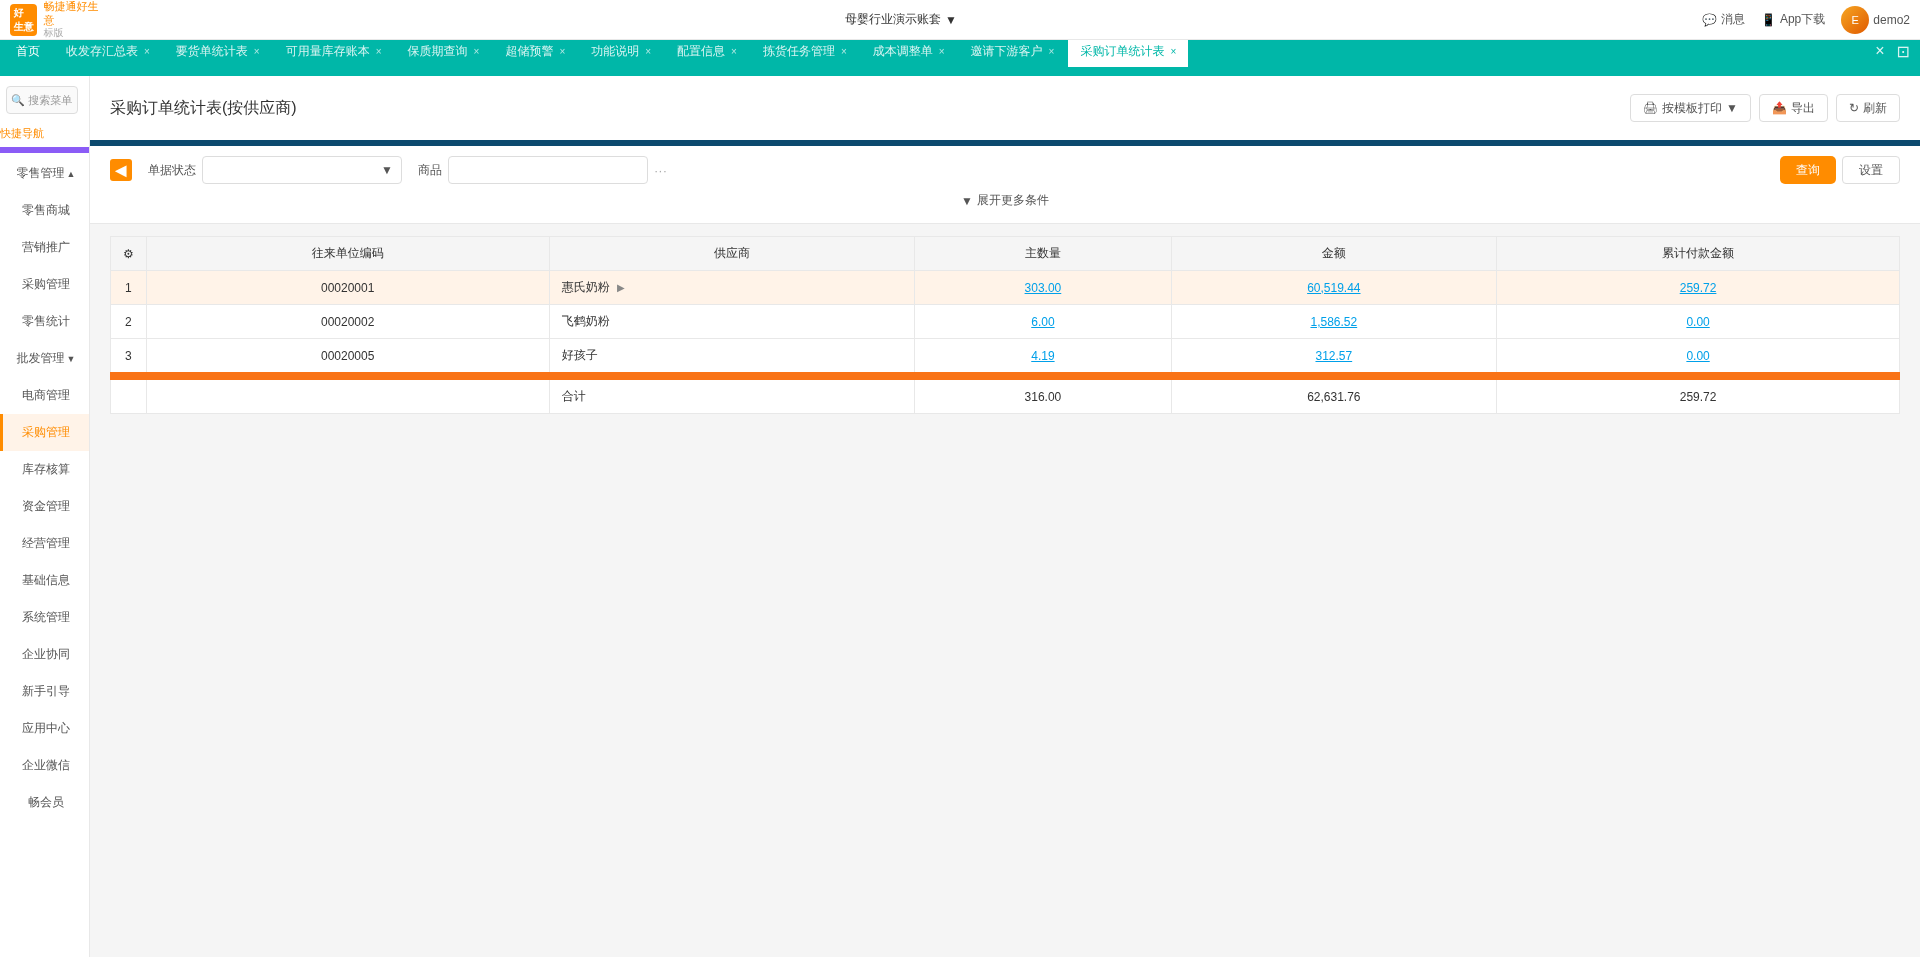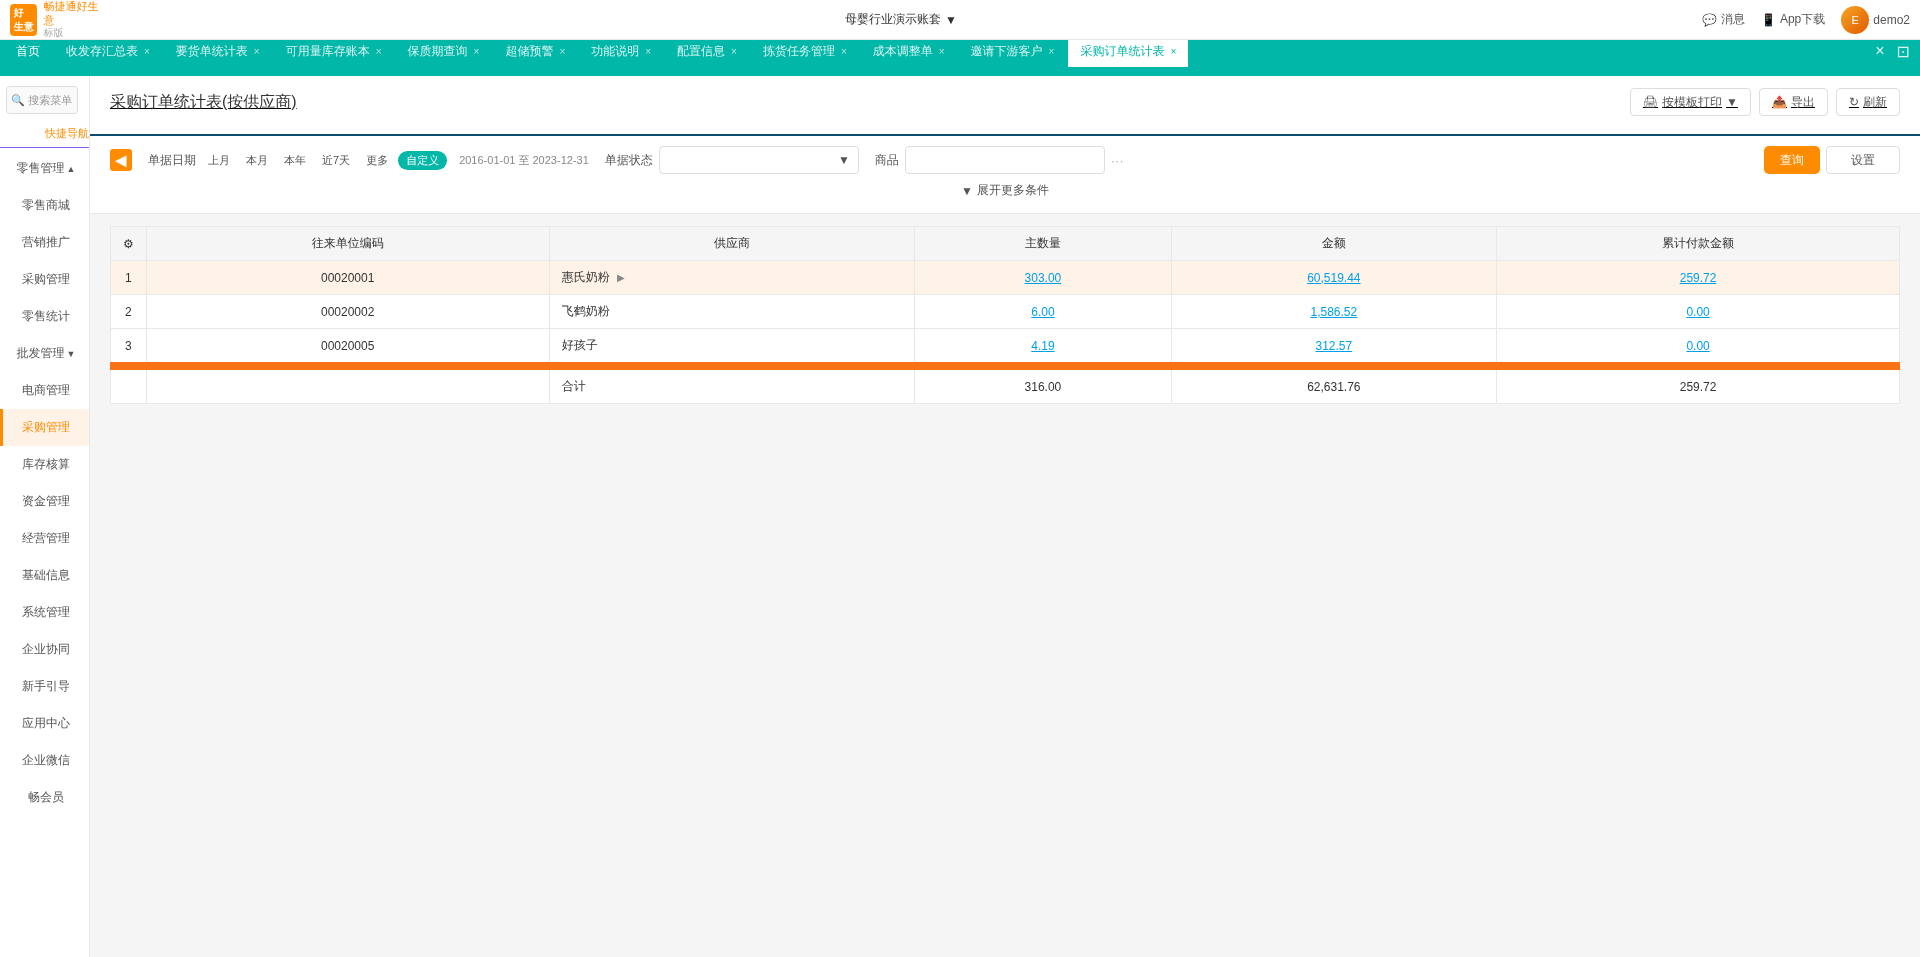--- a/index.html
+++ b/index.html
@@ -26,52 +26,52 @@
     .nav-right-controls { margin-left: auto; display: flex; align-items: center; padding-right: 6px; gap: 4px; }
     .nav-ctrl-btn { color: rgba(255,255,255,0.85); cursor: pointer; font-size: 16px; padding: 2px 4px; }
 
     
     .main-layout { display: flex; flex: 1; overflow: hidden; }
 
     
     .sidebar { width: 90px; background: #fff; border-right: 1px solid #e8e8e8; display: flex; flex-direction: column; overflow-y: auto; }
     .sidebar-search { padding: 10px 6px 6px; text-align: center; }
     .sidebar-search-btn { width: 72px; height: 28px; border: 1px solid #ddd; border-radius: 4px; background: #fafafa; color: #999; font-size: 11px; cursor: pointer; display: flex; align-items: center; justify-content: center; gap: 3px; }
-    .sidebar-nav-btn { padding: 6px 0; text-align: right; color: #ff8c00; font-size: 11px; cursor: pointer; border-bottom: 1px solid #8b5cf6; }
+    .sidebar-nav-btn { padding: 6px 0; text-align: left; color: #ff8c00; font-size: 11px; cursor: pointer; border-bottom: 6px solid #8b5cf6; }
     .sidebar-section { padding: 2px 0; }
     .sidebar-item { padding: 10px 6px; text-align: center; color: #555; font-size: 12px; cursor: pointer; display: flex; flex-direction: column; align-items: center; gap: 2px; border-left: 3px solid transparent; }
     .sidebar-item.active { background: #fff3e8; color: #ff8c00; border-left-color: #ff8c00; font-weight: 500; }
     .sidebar-item-with-arrow { display: flex; align-items: center; justify-content: center; gap: 2px; }
 
     
     .content { flex: 1; display: flex; flex-direction: column; overflow: hidden; background: #f5f5f5; }
 
     
-    .page-header { background: #fff; padding: 12px 20px 8px; border-bottom: 2px solid #0c4a6e; text-decoration: underline; }
+    .page-header { background: #fff; padding: 18px 20px 8px; border-bottom: 6px solid #0c4a6e; }
     .page-title-row { display: flex; align-items: center; justify-content: space-between; margin-bottom: 10px; }
     .page-title { font-size: 16px; color: #333; font-weight: 500; }
     .page-actions { display: flex; align-items: center; gap: 8px; }
     .btn-print { height: 28px; padding: 0 12px; border: 1px solid #ddd; border-radius: 4px; background: #fff; color: #555; font-size: 12px; cursor: pointer; display: flex; align-items: center; gap: 4px; }
     .btn-export { height: 28px; padding: 0 12px; border: 1px solid #ddd; border-radius: 4px; background: #fff; color: #555; font-size: 12px; cursor: pointer; display: flex; align-items: center; gap: 4px; }
     .btn-refresh { height: 28px; padding: 0 12px; border: 1px solid #ddd; border-radius: 4px; background: #fff; color: #555; font-size: 12px; cursor: pointer; display: flex; align-items: center; gap: 4px; }
 
     
     .filter-area { background: #fff; padding: 10px 20px; border-bottom: 1px solid #e8e8e8; }
     .filter-row { display: flex; align-items: center; gap: 16px; flex-wrap: wrap; }
     .filter-toggle { width: 22px; height: 22px; background: #ff8c00; border-radius: 3px; display: flex; align-items: center; justify-content: center; color: white; cursor: pointer; font-size: 14px; font-weight: bold; flex-shrink: 0; }
     .filter-group { display: flex; align-items: center; gap: 6px; }
     .filter-label { color: #555; font-size: 12px; white-space: nowrap; }
     .filter-date-shortcuts { display: flex; align-items: center; gap: 4px; }
     .date-shortcut { padding: 2px 6px; font-size: 11px; color: #555; cursor: pointer; border-radius: 3px; }
     .date-badge { padding: 2px 8px; font-size: 11px; color: white; background: #00b7a8; border-radius: 10px; cursor: pointer; }
     .filter-date-range { font-size: 11px; color: #888; margin-left: 6px; }
     .filter-select { height: 28px; min-width: 180px; border: 1px solid #ddd; border-radius: 4px; padding: 0 8px; font-size: 12px; color: #555; background: #fff; cursor: pointer; display: flex; align-items: center; justify-content: space-between; }
     .filter-input { height: 28px; min-width: 200px; border: 1px solid #ddd; border-radius: 4px; padding: 0 8px; font-size: 12px; color: #555; background: #fff; }
     .btn-query { height: 28px; padding: 0 16px; background: #ff8c00; color: white; border: none; border-radius: 5px; font-size: 12px; cursor: pointer; }
-    .btn-settings { height: 28px; padding: 0 24px; background: #fff; color: #555; border: 1px solid #ddd; border-radius: 4px; font-size: 12px; cursor: pointer; }
+    .btn-settings { height: 28px; padding: 0 16px; background: #fff; color: #555; border: 1px solid #ddd; border-radius: 4px; font-size: 12px; cursor: pointer; }
     .filter-actions-right { margin-left: auto; display: flex; gap: 6px; }
     .expand-more-btn { display: flex; align-items: center; justify-content: center; gap: 4px; color: #555; font-size: 12px; cursor: pointer; padding: 4px 0; margin-top: 4px; }
 
     
     .table-area { flex: 1; overflow: auto; padding: 12px 20px 0; }
     .data-table { width: 100%; border-collapse: collapse; background: #fff; border: 1px solid #e8e8e8; }
     .data-table th { background: #f5f5f5; border: 1px solid #e8e8e8; padding: 8px 12px; text-align: center; font-weight: 500; color: #333; font-size: 12px; white-space: nowrap; }
     .data-table td { border: 1px solid #e8e8e8; padding: 8px 12px; text-align: center; font-size: 12px; color: #333; }
     .data-table tr:nth-child(odd) td { background: #fff; }
     .data-table tr.highlighted td { background: #fff3e8; }
@@ -262,32 +262,20 @@
             <span>刷新</span>
           </button>
         </div>
       </div>
     </div>
 
     <div class="filter-area">
       <div class="filter-row">
         <div class="filter-toggle">◀</div>
         <div class="filter-group">
-          <span class="filter-label">单据日期</span>
-          <div class="filter-date-shortcuts">
-            <span class="date-shortcut">上月</span>
-            <span class="date-shortcut">本月</span>
-            <span class="date-shortcut">本年</span>
-            <span class="date-shortcut">近7天</span>
-            <span class="date-shortcut">更多</span>
-            <span class="date-badge">自定义</span>
-          </div>
-          <span class="filter-date-range">2016-01-01 至 2023-12-31</span>
-        </div>
-        <div class="filter-group">
           <span class="filter-label">单据状态</span>
           <div class="filter-select" style="width:200px;">
             <span></span>
             <span>▼</span>
           </div>
         </div>
         <div class="filter-group">
           <span class="filter-label">商品</span>
           <input class="filter-input" type="text" style="">
           <span style="color:#aaa;">···</span>

